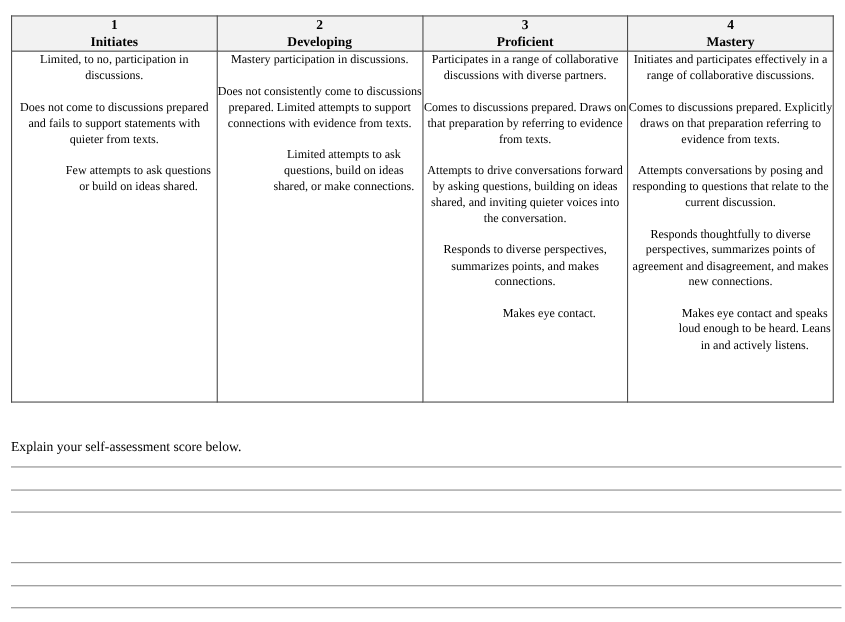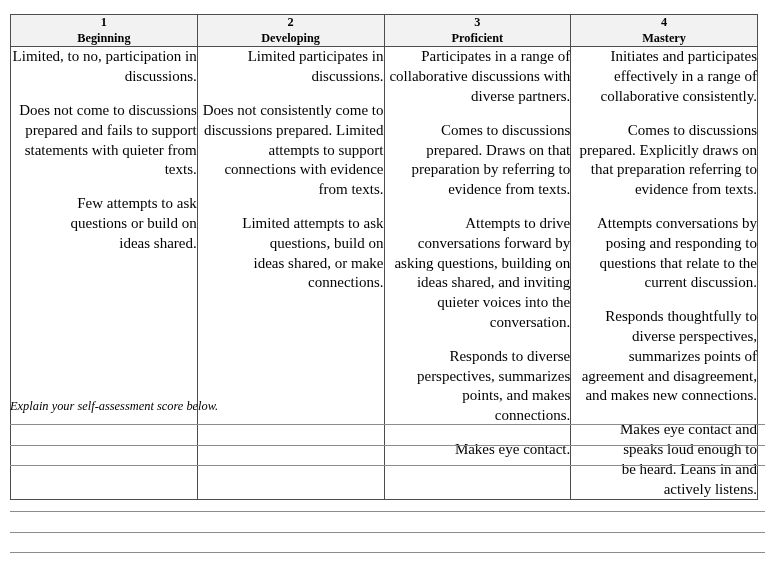--- a/index.html
+++ b/index.html
@@ -51,34 +51,33 @@
   }
   thead th .lvl-num { display: block; }
   thead th .lvl-label { display: block; }
 
   tbody td {
     padding: 8px 9px 10px 9px;
     height: 318px;
   }
   tbody td p {
     margin: 0 0 14px 0;
-    font-size: 15px;
+    font-size: 11px;
     line-height: 1.32;
-    text-align: right;
+    text-align: center;
   }
   tbody td p:last-child { margin-bottom: 0; margin-left: 44px; }
 
   
   .prompt {
     position: absolute;
     left: 10px;
     font-size: 12.4px;
     line-height: 1.3;
     white-space: nowrap;
-    font-style: italic;
   }
   .rule {
     position: absolute;
     left: 10px;
     width: 755px;
     height: 0;
     border-top: 1.1px solid #8c8c8c;
   }
 
   #prompt-1 { top: 398px; }
@@ -88,21 +87,21 @@
 <body>
 
 <div class="page">
 
   <div class="rubric-wrap">
     <table class="rubric">
       <thead>
         <tr>
           <th>
             <span class="lvl-num">1</span>
-            <span class="lvl-label">Beginning</span>
+            <span class="lvl-label">Initiates</span>
           </th>
           <th>
             <span class="lvl-num">2</span>
             <span class="lvl-label">Developing</span>
           </th>
           <th>
             <span class="lvl-num">3</span>
             <span class="lvl-label">Proficient</span>
           </th>
           <th>
@@ -112,33 +111,33 @@
         </tr>
       </thead>
       <tbody>
         <tr>
           <td>
             <p>Limited, to no, participation in discussions.</p>
             <p>Does not come to discussions prepared and fails to support statements with quieter from texts.</p>
             <p>Few attempts to ask questions or build on ideas shared.</p>
           </td>
           <td>
-            <p>Limited participates in discussions.</p>
+            <p>Mastery participation in discussions.</p>
             <p>Does not consistently come to discussions prepared. Limited attempts to support connections with evidence from texts.</p>
             <p>Limited attempts to ask questions, build on ideas shared, or make connections.</p>
           </td>
           <td>
             <p>Participates in a range of collaborative discussions with diverse partners.</p>
             <p>Comes to discussions prepared. Draws on that preparation by referring to evidence from texts.</p>
             <p>Attempts to drive conversations forward by asking questions, building on ideas shared, and inviting quieter voices into the conversation.</p>
             <p>Responds to diverse perspectives, summarizes points, and makes connections.</p>
             <p>Makes eye contact.</p>
           </td>
           <td>
-            <p>Initiates and participates effectively in a range of collaborative consistently.</p>
+            <p>Initiates and participates effectively in a range of collaborative discussions.</p>
             <p>Comes to discussions prepared. Explicitly draws on that preparation referring to evidence from texts.</p>
             <p>Attempts conversations by posing and responding to questions that relate to the current discussion.</p>
             <p>Responds thoughtfully to diverse perspectives, summarizes points of agreement and disagreement, and makes new connections.</p>
             <p>Makes eye contact and speaks loud enough to be heard. Leans in and actively listens.</p>
           </td>
         </tr>
       </tbody>
     </table>
   </div>
 

